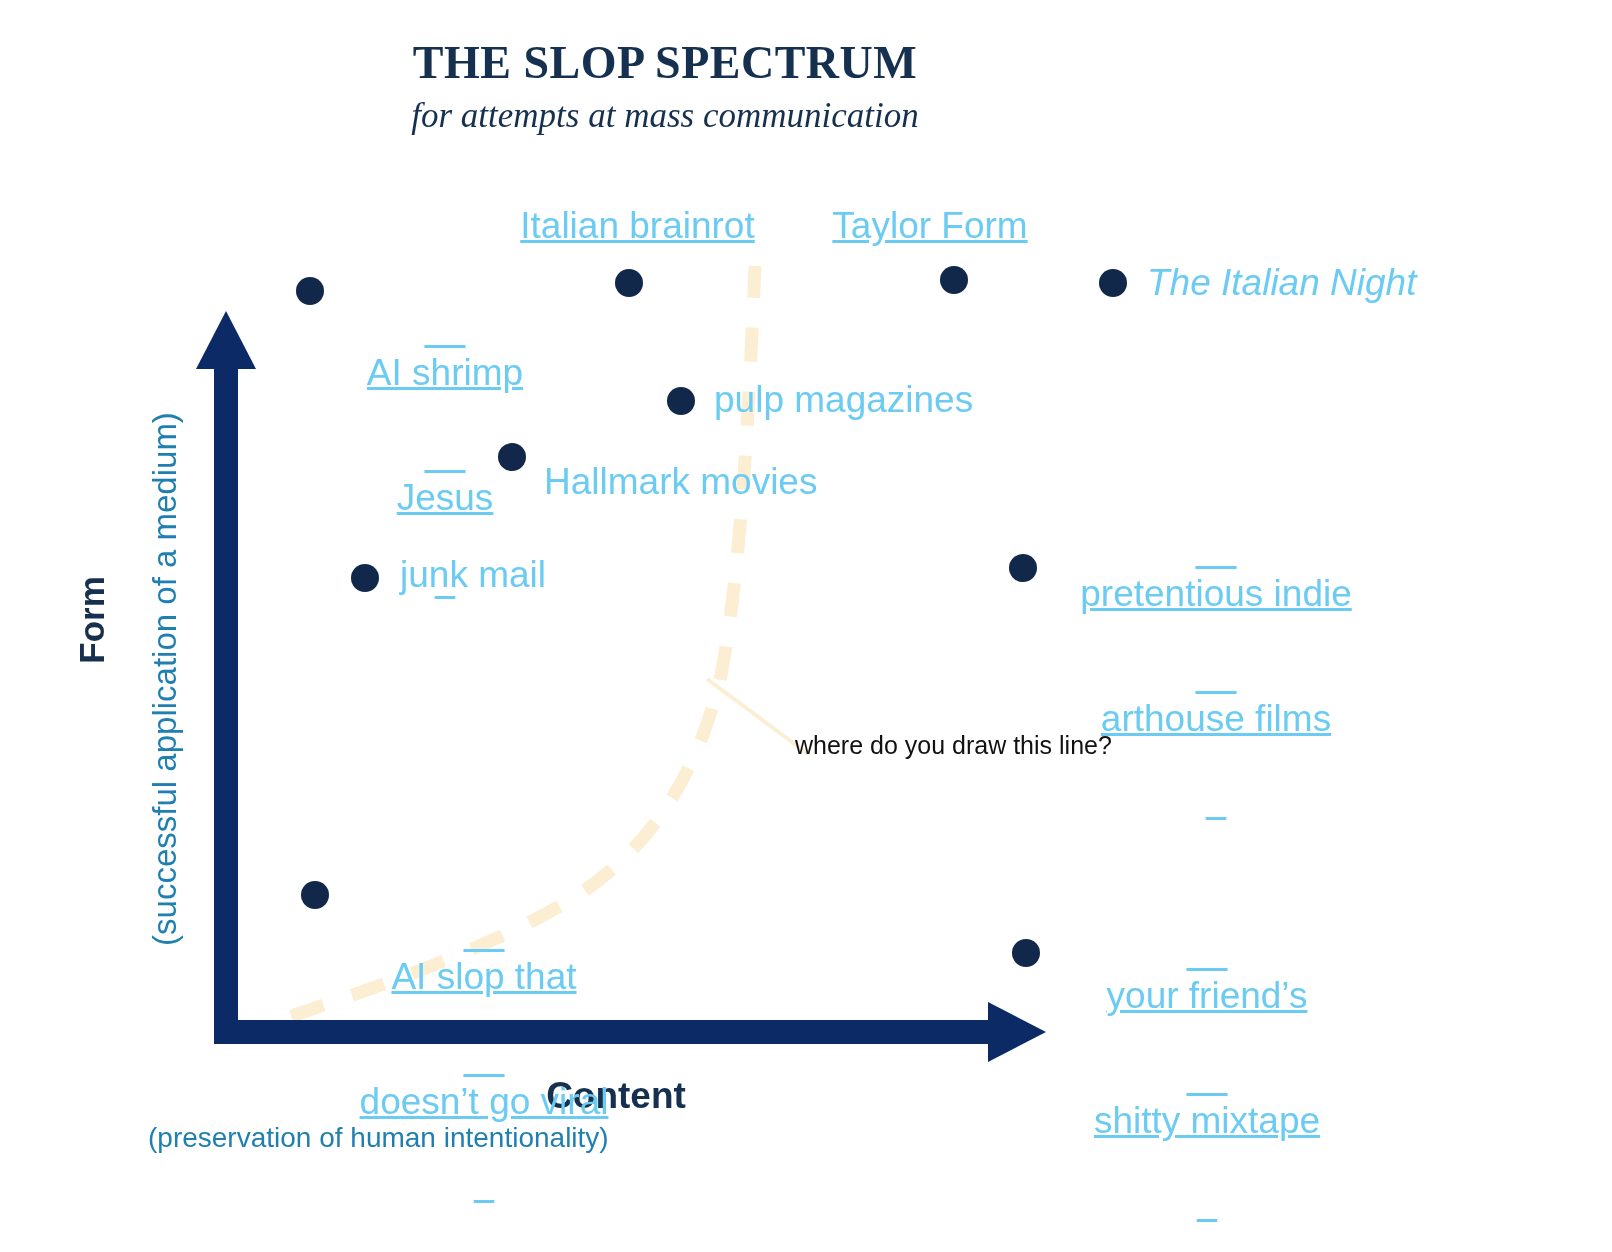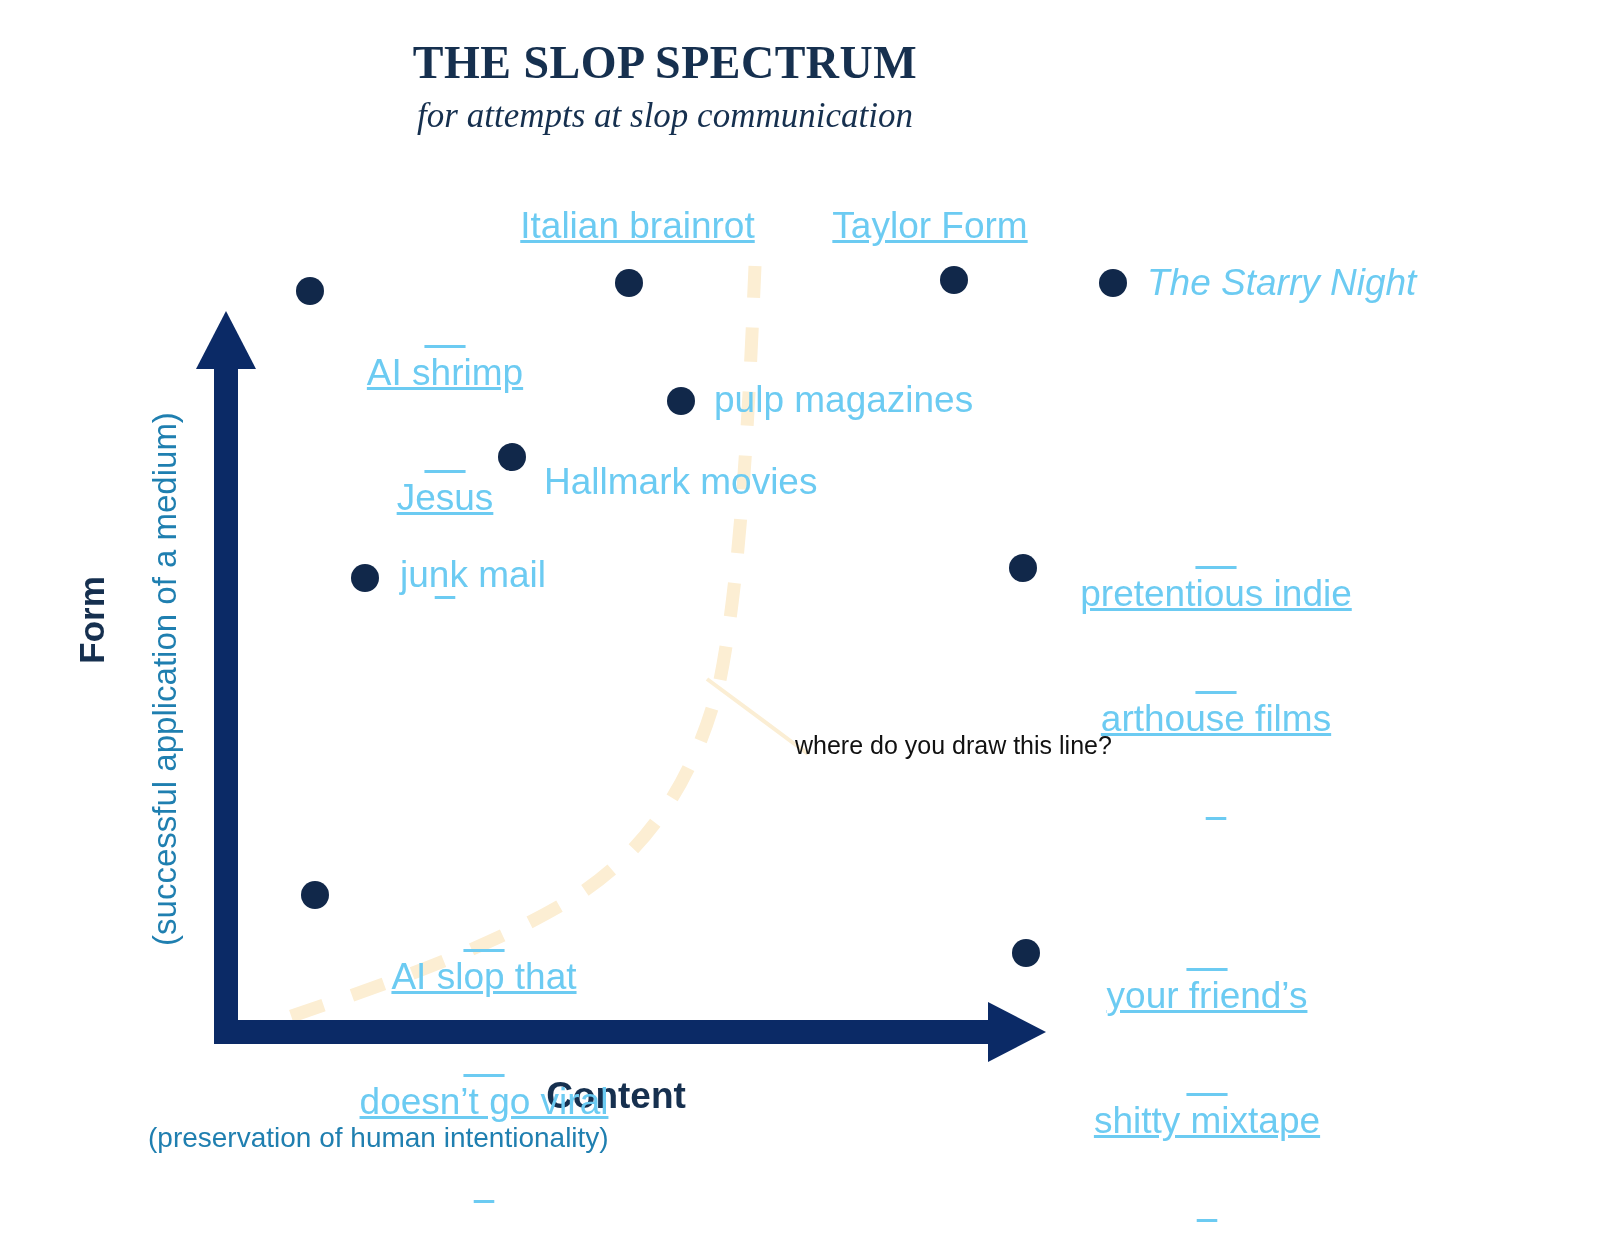--- a/index.html
+++ b/index.html
@@ -131,21 +131,21 @@
     color: #111111;
     white-space: nowrap;
   }
 </style>
 </head>
 <body>
 
 <div id="stage">
 
   <div class="title" id="chart-title">THE SLOP SPECTRUM</div>
-  <div class="title" id="chart-subtitle">for attempts at slop communication</div>
+  <div class="title" id="chart-subtitle">for attempts at mass communication</div>
 
   <svg id="axes-svg" viewBox="0 0 1612 1252" xmlns="http://www.w3.org/2000/svg">
 
     <path d="M 231,1037
              C 330,1002 470,960 570,900
              C 660,845 700,760 720,680
              C 740,580 748,430 755,266" fill="none" stroke="#fceed3" stroke-width="13" stroke-linecap="butt" stroke-dasharray="34 30"></path>
 
     <line x1="707" y1="679" x2="808" y2="754" stroke="#fbeed4" stroke-width="4"></line>
 
@@ -178,21 +178,21 @@
 
   <div class="plabel tc" style="left:340px; top:268px; width:210px;">
     <div>AI shrimp</div>
     <div>Jesus</div>
   </div>
 
   <div class="plabel tc" style="left:470px; top:205px; width:335px;">Italian brainrot</div>
 
   <div class="plabel tc" style="left:800px; top:205px; width:260px;">Taylor Form</div>
 
-  <div class="plabel italic" style="left:1147px; top:262px;">The Starry Night</div>
+  <div class="plabel italic" style="left:1147px; top:262px;">The Italian Night</div>
 
   <div class="plabel" style="left:714px; top:379px;">pulp magazines</div>
 
   <div class="plabel" style="left:544px; top:461px;">Hallmark movies</div>
 
   <div class="plabel tc" style="left:1046px; top:489px; width:340px;">
     <div>pretentious indie</div>
     <div>arthouse films</div>
   </div>
 

